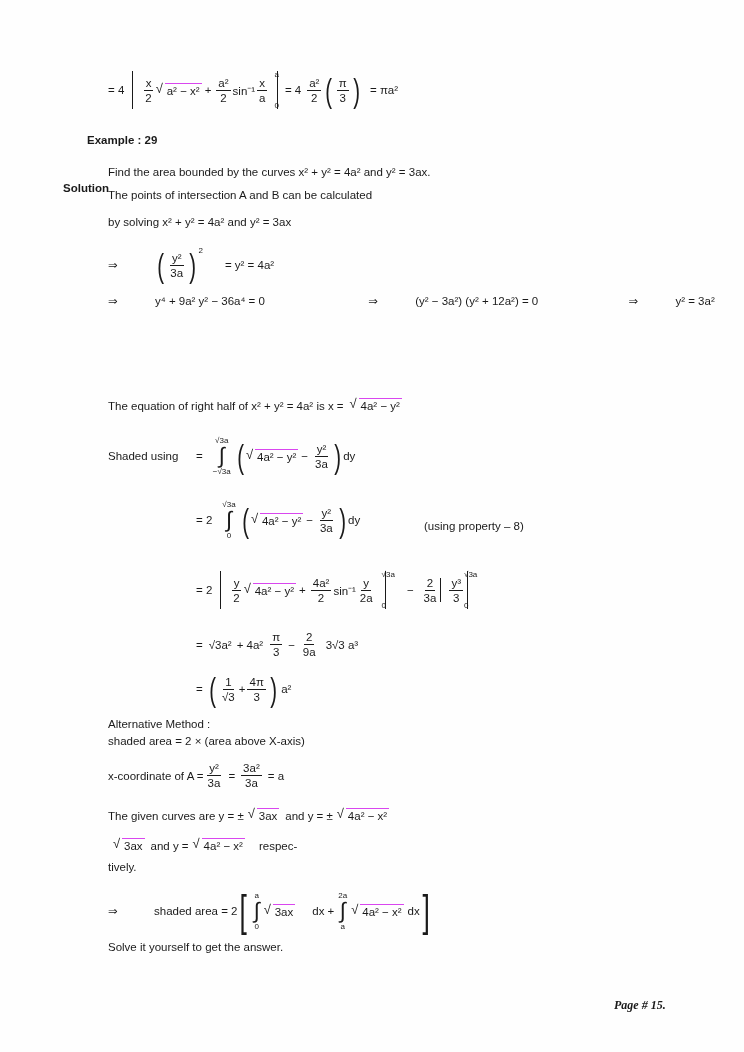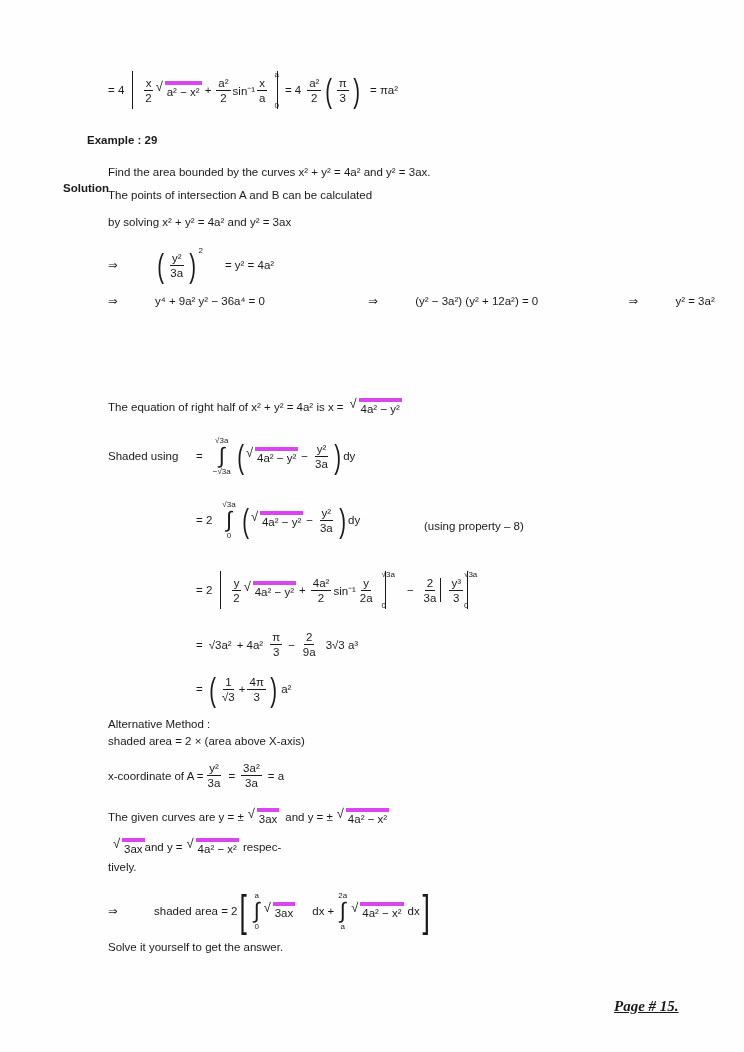--- a/index.html
+++ b/index.html
@@ -7,29 +7,29 @@
     width: 744px; height: 1052px; position: relative; overflow: hidden;
     font-family: "Liberation Sans", sans-serif; font-size: 11.5px; color: #1a1a1a;
   }
   .abs { position: absolute; white-space: nowrap; }
   .b { font-weight: bold; }
   .frac { display: inline-flex; flex-direction: column; align-items: center; vertical-align: middle; margin: 0 2px; }
   .frac .n { border-bottom: 1px solid #1a1a1a; padding: 0 2px; line-height: 14px; }
   .frac .d { padding: 0 2px; line-height: 14px; }
   .sqrt { display: inline-block; position: relative; padding-left: 9px; }
   .sqrt::before { content: "\221A"; position: absolute; left: 0; top: -2px; font-size: 13px; }
-  .sqrt .rad { border-top: 4px solid #d946ef; padding: 0 2px; display: inline-block; line-height: 14px; }
+  .sqrt .rad { border-top: 1px solid #d946ef; padding: 0 2px; display: inline-block; line-height: 14px; }
   .bar { display: inline-block; width: 0; border-left: 1px solid #1a1a1a; height: 38px; vertical-align: middle; margin: 0 8px; }
   .paren { font-size: 34px; font-weight: 200; vertical-align: middle; line-height: 1; display: inline-block; transform: scaleX(0.6); }
   .brack { font-size: 44px; font-weight: 200; vertical-align: middle; line-height: 1; display: inline-block; transform: scaleX(0.6); }
   .limits { display: inline-flex; flex-direction: column; justify-content: space-between; height: 40px; font-size: 8px; vertical-align: middle; margin-right: 6px; margin-left: -6px; }
   .intg { display: inline-flex; flex-direction: column; align-items: center; vertical-align: middle; font-size: 8px; margin: 0 4px; }
   .intg .sym { font-size: 22px; line-height: 22px; }
   .row { display: inline-flex; align-items: center; }
-  .page-num { font-family: "Liberation Serif", serif; font-weight: bold; font-style: italic; font-size: 15px; text-decoration: underline; }
+  .page-num { font-family: "Liberation Serif", serif; font-weight: bold; font-style: italic; font-size: 12px; }
 </style>
 </head>
 <body>
 
 <div class="abs row" style="left:108px; top:70px;">
   <span>= 4</span>
   <span class="bar"></span>
   <span class="frac">
       <span class="n">x</span>
       <span class="d">2</span>
@@ -240,23 +240,23 @@
 
 <div class="abs row" style="left:108px; top:808px;">
   <span>The given curves are y = ±</span>
   <span class="sqrt" style="margin-left:4px"><span class="rad">3ax</span></span>
   <span style="margin-left:6px">and y = ±</span>
   <span class="sqrt" style="margin-left:4px"><span class="rad">4a² − x²</span></span>
 </div>
 
 <div class="abs row" style="left:108px; top:838px;">
   <span class="sqrt" style="margin-left:5px"><span class="rad">3ax</span></span>
-  <span style="">and  y =</span>
+  <span style="margin-left:6px">and  y =</span>
   <span class="sqrt" style="margin-left:4px"><span class="rad">4a² − x²</span></span>
-  <span style="margin-left:4px">respec-</span>
+  <span style="margin-left:14px">respec-</span>
 </div>
 <div class="abs" style="left:108px; top:861px;">tively.</div>
 
 <div class="abs row" style="left:108px; top:889px;">
   <span style="width:46px; display:inline-block">⇒</span>
   <span>shaded area = 2</span>
   <span class="brack">[</span>
   <span class="intg">
       <span>a</span>
       <span class="sym">∫</span>

